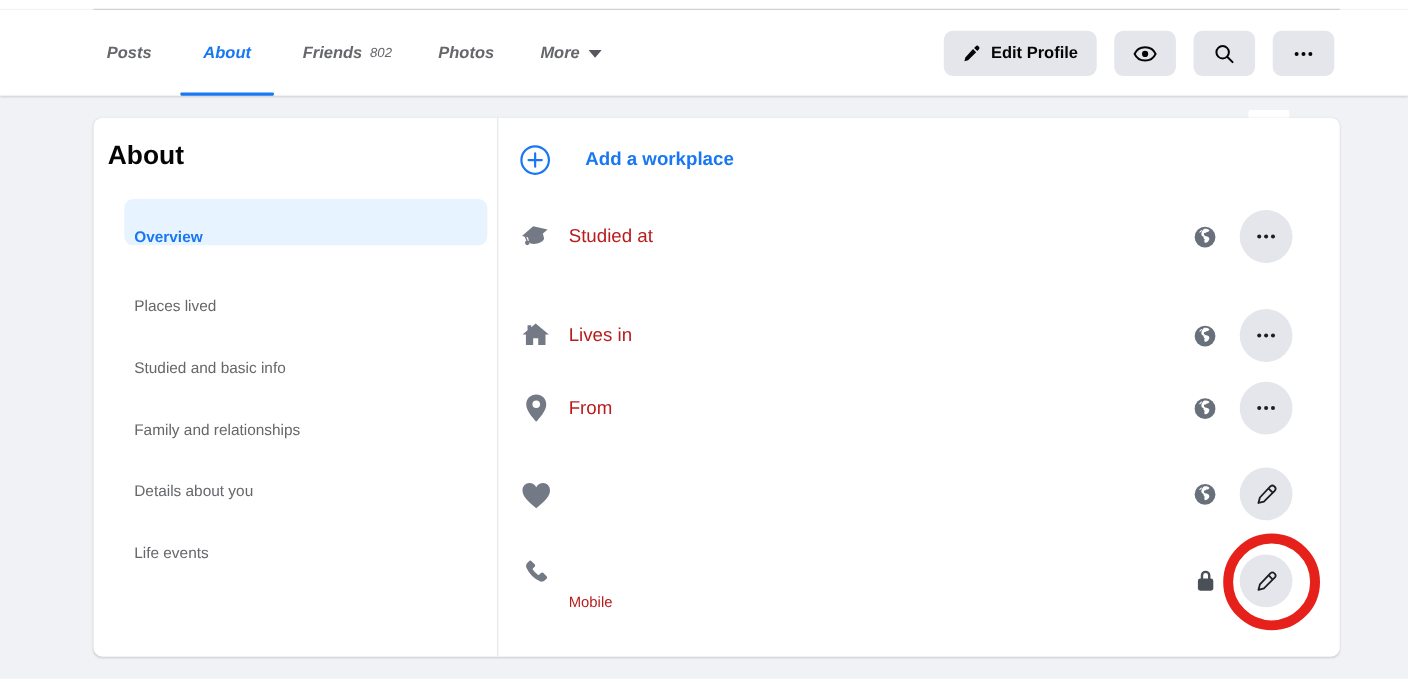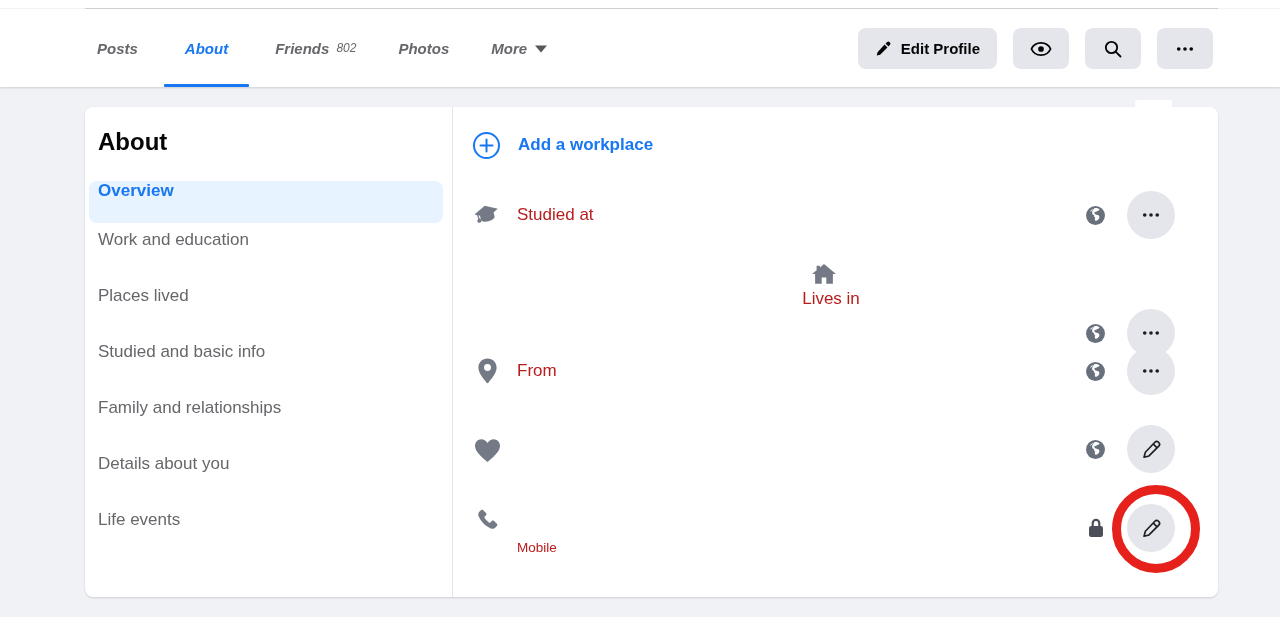--- a/index.html
+++ b/index.html
@@ -39,26 +39,26 @@
   
   .notch { position:absolute; left:1135px; top:100px; width:37px; height:10px; background:#fff; border-radius:2px 2px 0 0; }
   .card {
     position:absolute; left:85px; top:107px; width:1133px; height:490px;
     background:#fff; border-radius:8px; box-shadow:0 1px 2px rgba(0,0,0,.15);
   }
   .sidebar-divider { position:absolute; left:367px; top:0; bottom:0; width:1px; background:#e2e4e8; }
   .card-title { position:absolute; left:13px; top:21px; font-size:24px; font-weight:700; color:#050505; }
   .menu { position:absolute; left:4px; top:74px; width:354px; list-style:none; margin:0; padding:0; }
   .menu li {
-    height:56px; display:flex; align-items:flex-start; padding-left:9px;
-    border-radius:8px; font-size:17px; font-weight:500; color:#65676b; cursor:pointer;
+    height:56px; display:flex; align-items:flex-end; padding-left:9px;
+    border-radius:8px; font-size:14px; font-weight:500; color:#65676b; cursor:pointer;margin-left:24px;
   }
   .menu li.selected { height:42px; margin-bottom:7px; background:#e7f3ff; color:#1877f2; font-weight:700; }
 
-  .add-row { position:absolute; left:387px; top:14px; height:48px; display:flex; align-items:center; gap:17px; cursor:pointer; }
+  .add-row { position:absolute; left:387px; top:14px; height:48px; display:flex; align-items:center; gap:31px; cursor:pointer; }
   .add-label { color:#1877f2; font-size:17px; font-weight:700; }
 
   .info-row { position:absolute; left:387px; right:43px; height:48px; display:flex; align-items:center; }
   .row-icon { width:30px; display:flex; justify-content:center; color:#747a85; }
   .row-icon.raised { transform:translateY(-8px); }
   .row-label { margin-left:15px; font-size:17px; color:#b91c1c; }
   .row-right { margin-left:auto; display:flex; align-items:center; gap:21px; }
   .privacy { display:inline-flex; color:#68707c; }
   .privacy.lock-color { color:#4b4f57; }
   .circle-btn {
@@ -145,23 +145,20 @@
 <div class="notch"></div>
 
 <div class="card">
   <div class="sidebar-divider"></div>
   <div class="card-title">About</div>
   <ul class="menu" id="menu">
       <li class="selected">
         <span>Overview</span>
       </li>
       <li class="">
-        <span>Work and education</span>
-      </li>
-      <li class="">
         <span>Places lived</span>
       </li>
       <li class="">
         <span>Studied and basic info</span>
       </li>
       <li class="">
         <span>Family and relationships</span>
       </li>
       <li class="">
         <span>Details about you</span>
@@ -206,21 +203,21 @@
             <span class="icon">
               <svg width="20" height="20" viewBox="0 0 24 24" fill="currentColor">
                 <circle cx="4.5" cy="12" r="2.2"></circle>
                 <circle cx="12" cy="12" r="2.2"></circle>
                 <circle cx="19.5" cy="12" r="2.2"></circle>
               </svg>
             </span>
           </button>
         </span>
       </div>
-      <div class="info-row" style="top: 154px; flex-direction: column;">
+      <div class="info-row" style="top: 174px;">
         <span class="icon row-icon">
           <svg width="28" height="28" viewBox="0 0 28 28" fill="currentColor">
             <path d="M14 3 26 13h-3.1v9.7h-6.6v-6.3h-4.6v6.3H5.1V13H2l4.6-3.8V4.7h3.3v1.7z"></path>
           </svg>
         </span>
         <span class="row-label">Lives in</span>
         <span class="row-right">
           <span class="icon privacy">
             <svg width="21" height="21" viewBox="0 0 20 20">
               <circle cx="10" cy="10" r="9" fill="currentColor"></circle>

